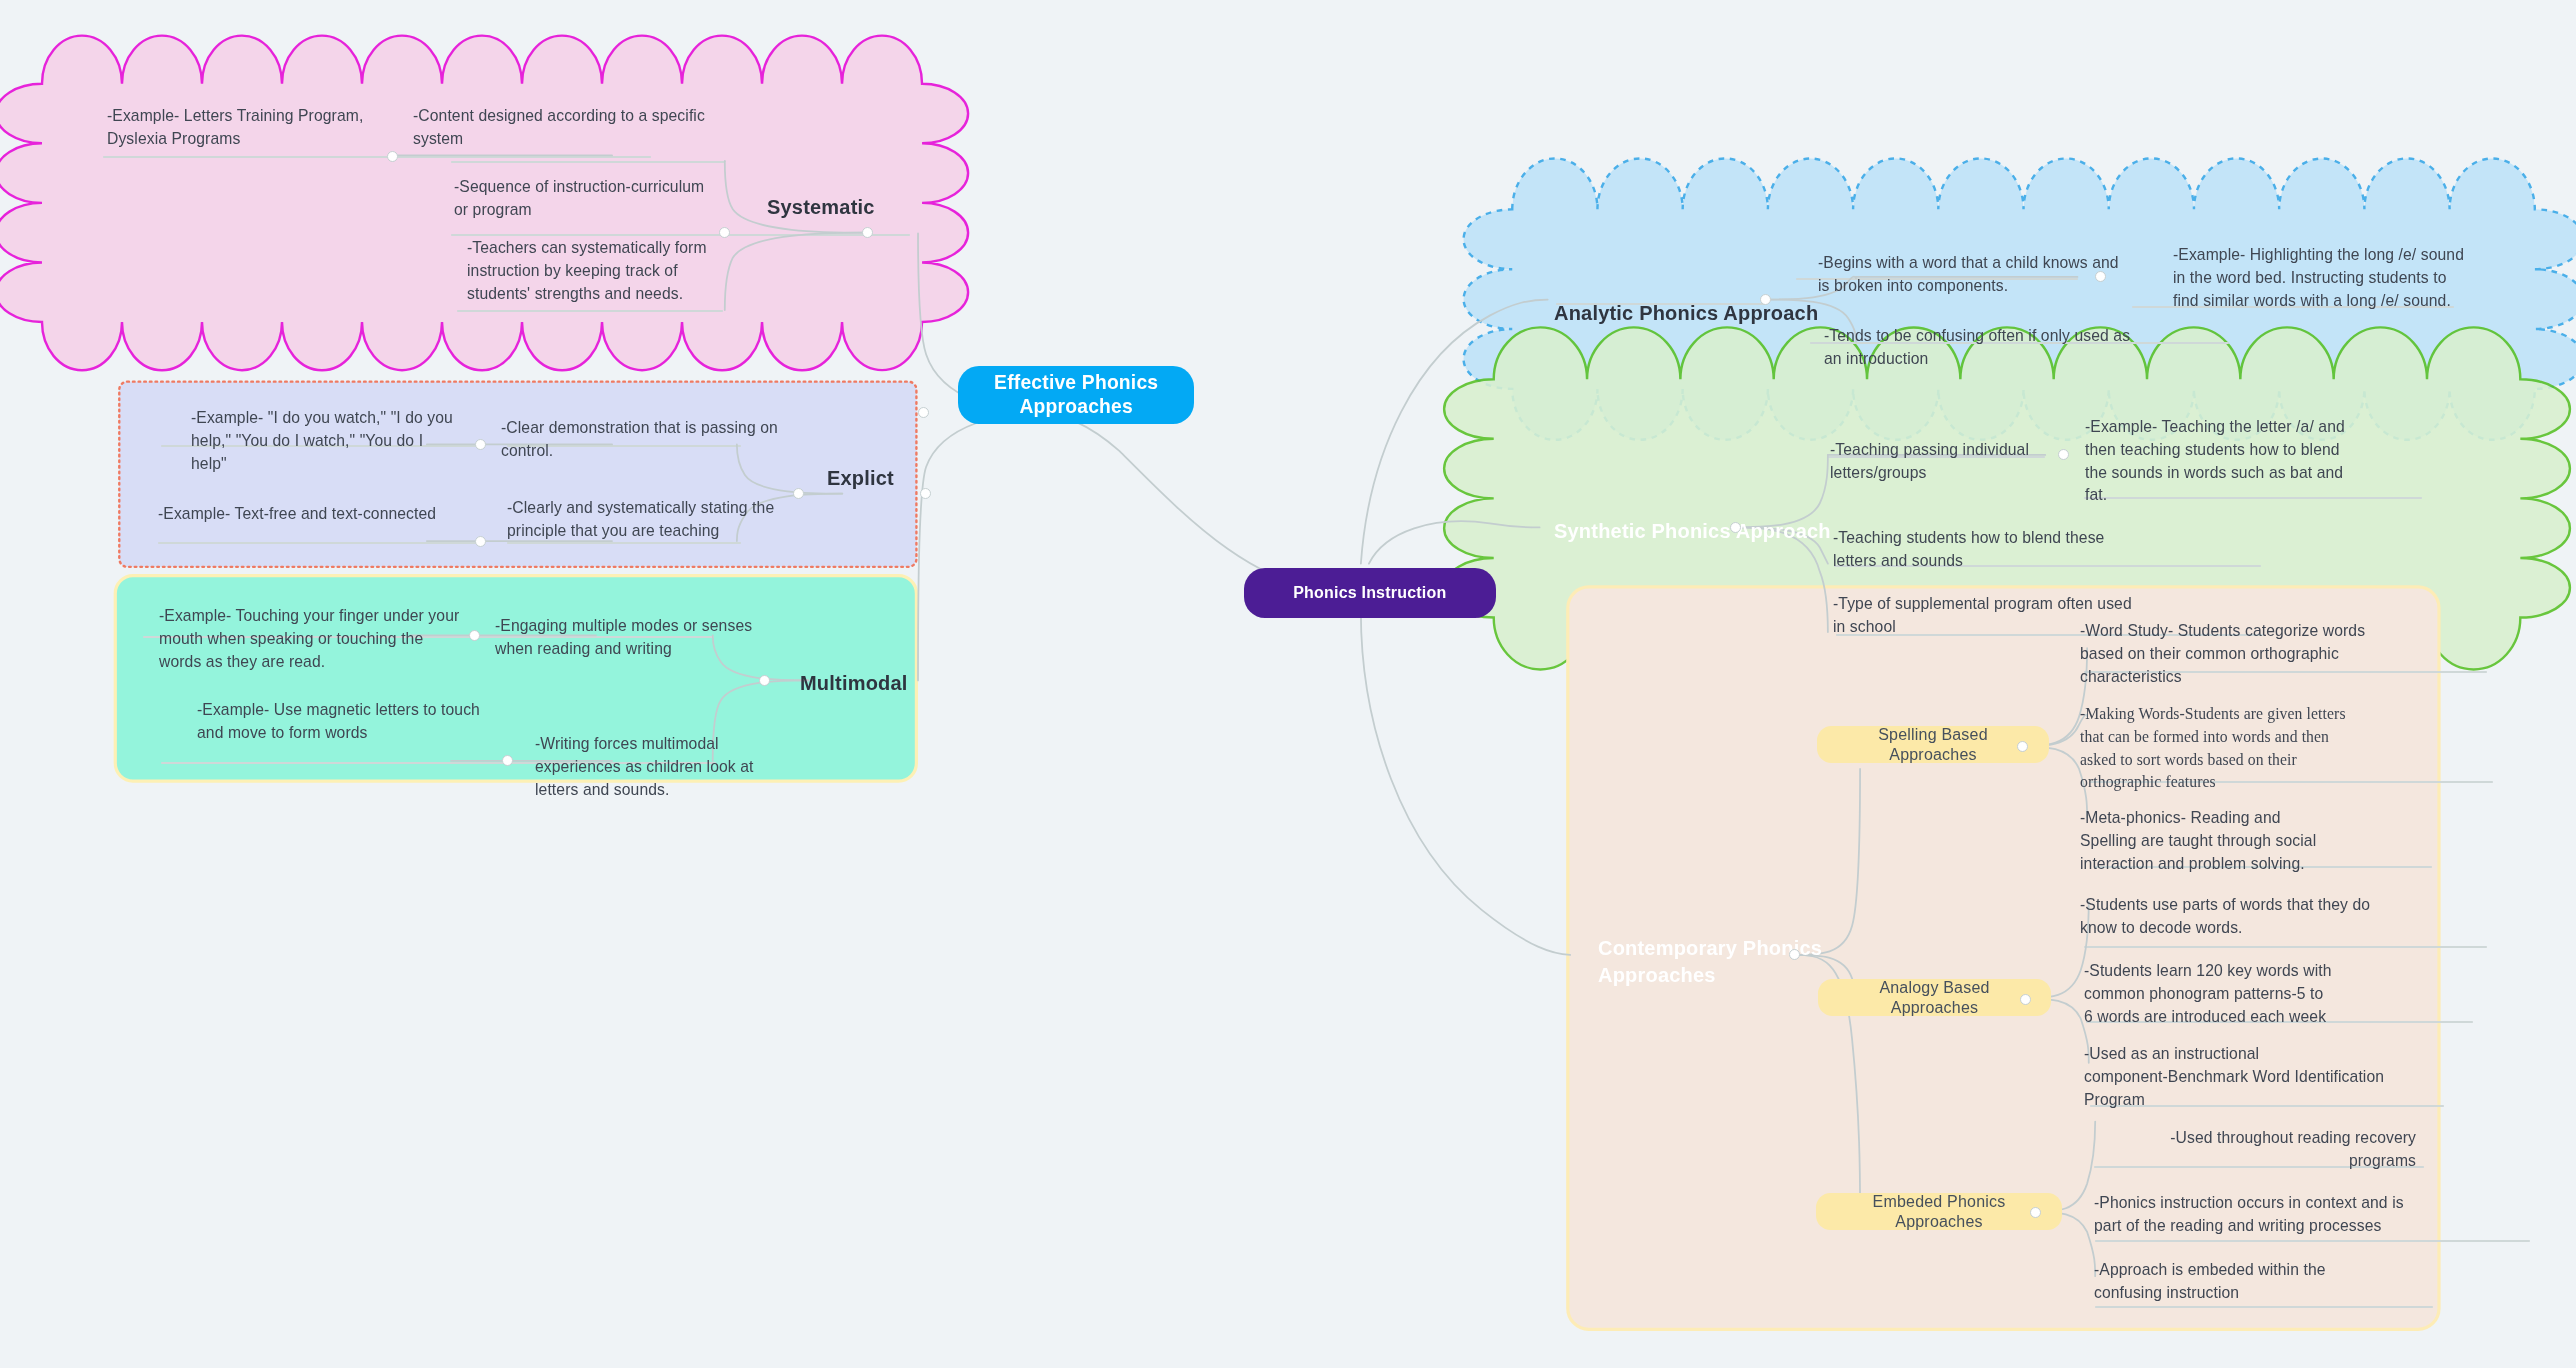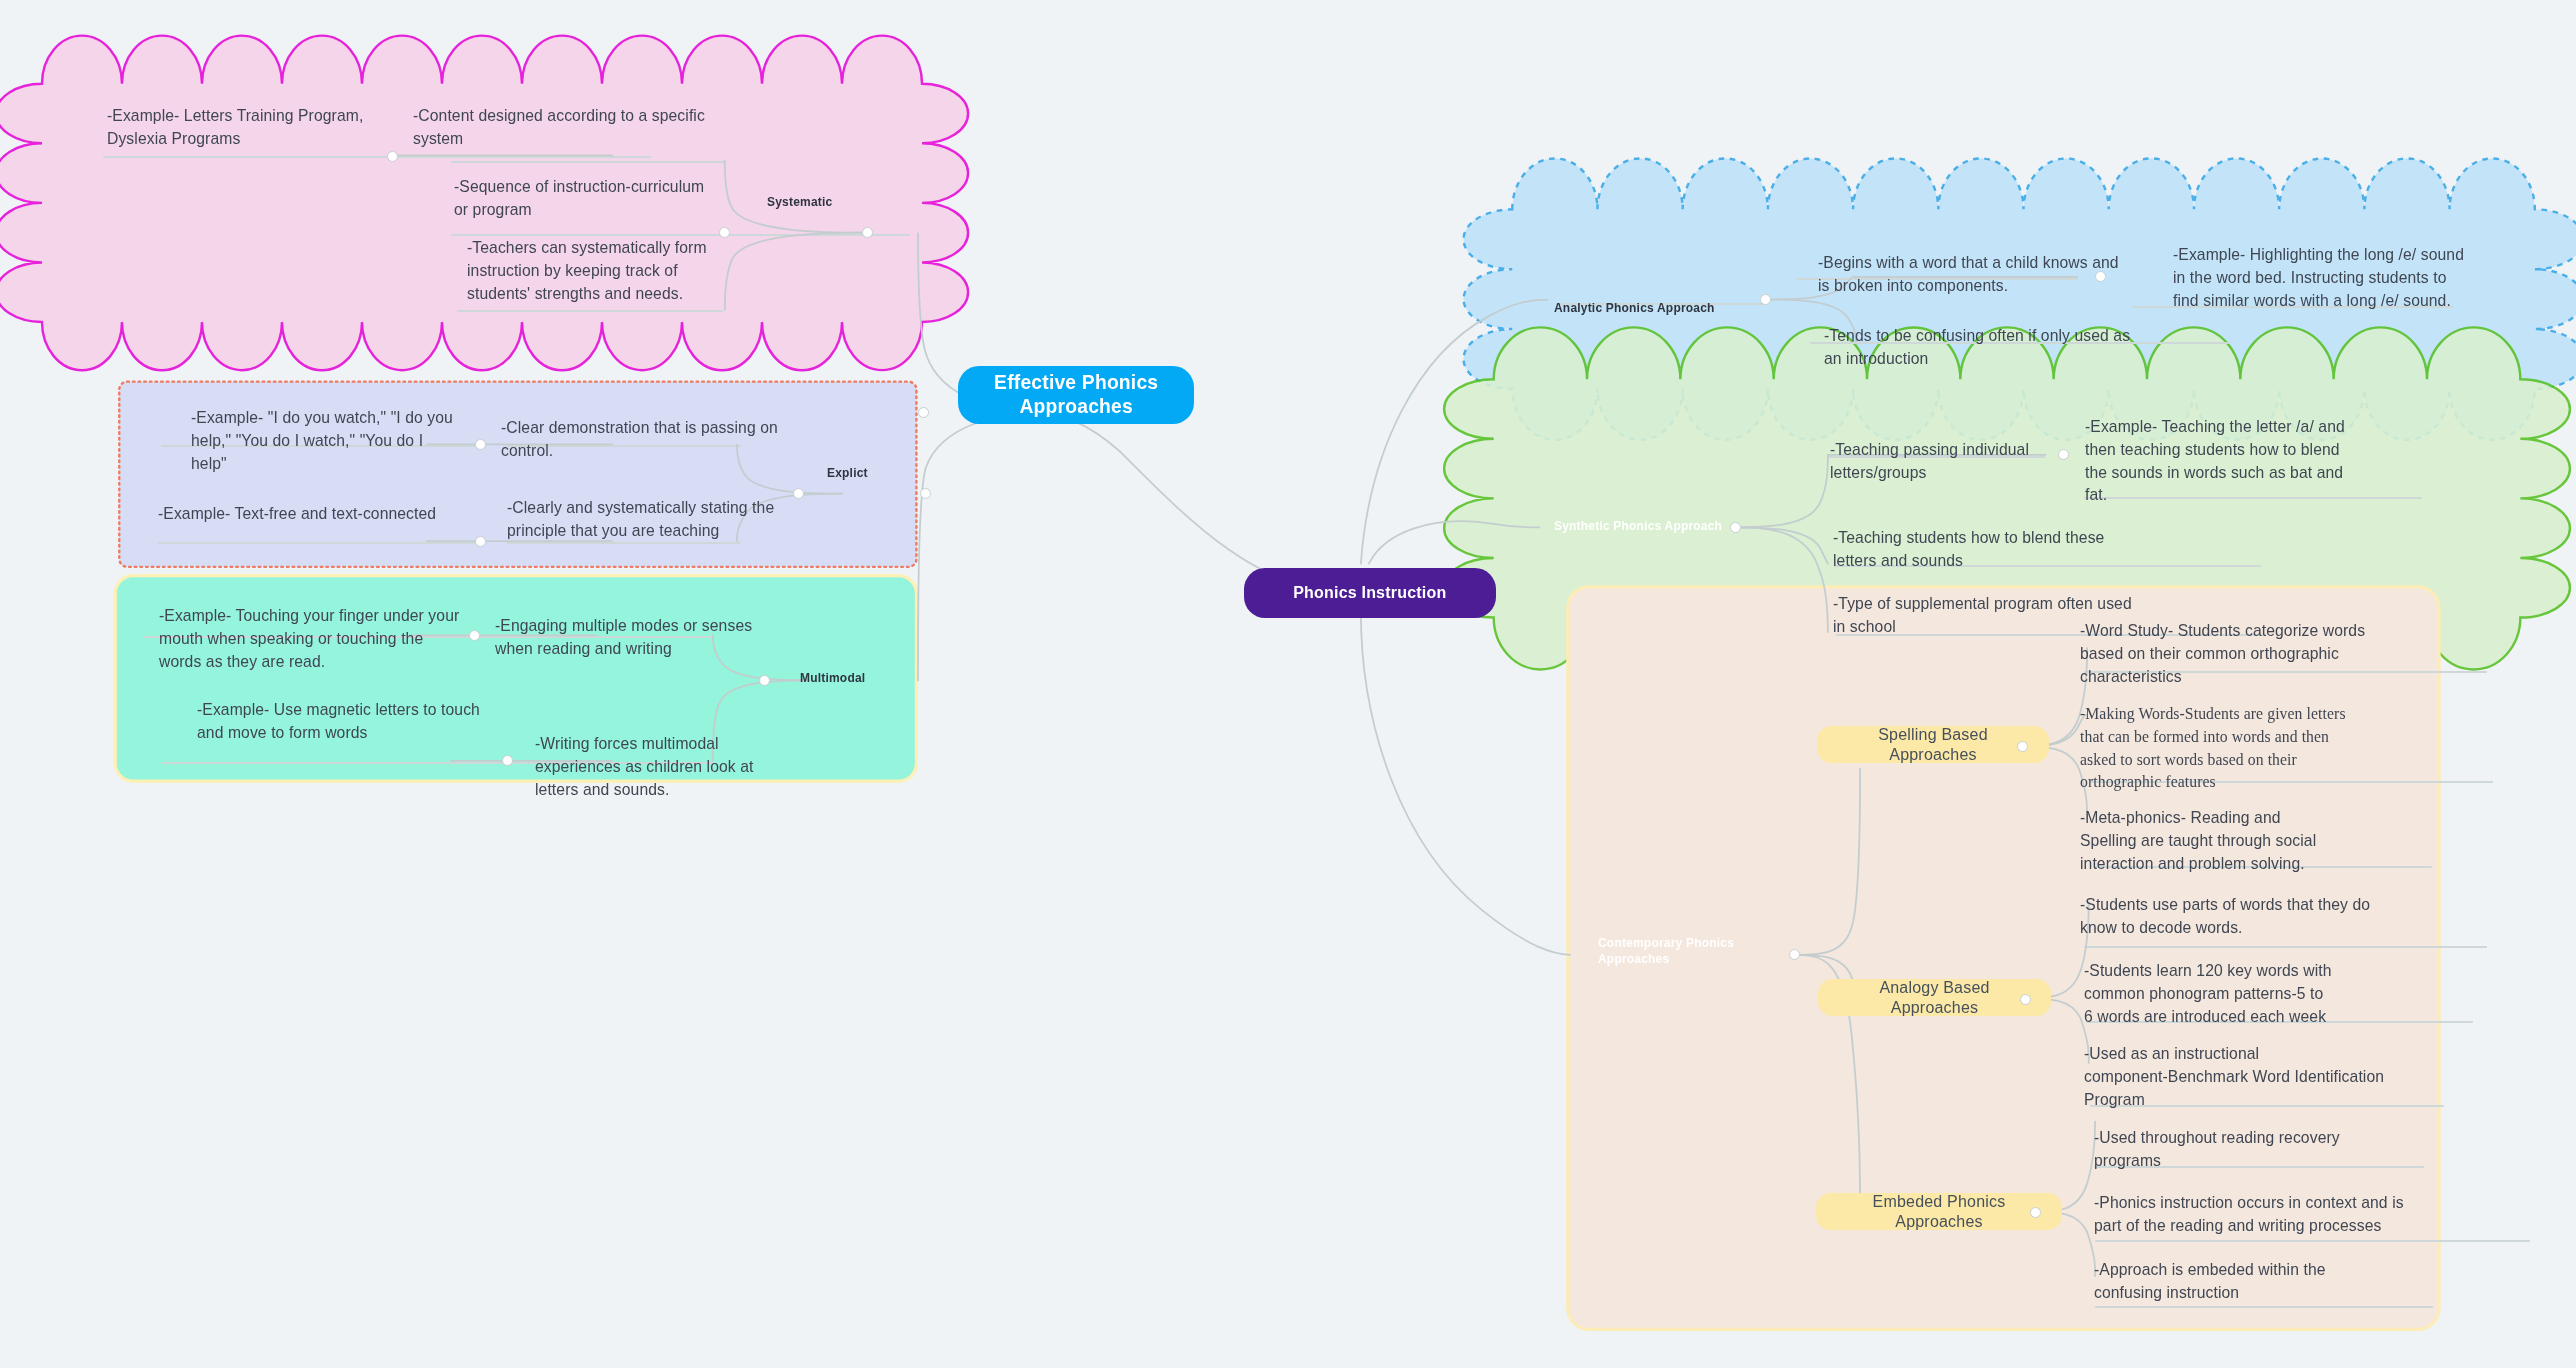--- a/index.html
+++ b/index.html
@@ -35,21 +35,21 @@
     color: #3f4652;
     font-size: 15.7px;
     line-height: 1.45;
     letter-spacing: 0.1px;
     white-space: pre-line;
   }
   .branch-label {
     position: absolute;
     z-index: 4;
     font-weight: bold;
-    font-size: 12px;
+    font-size: 20px;
     color: #2f3540;
     letter-spacing: 0.2px;
     white-space: pre-line;
     line-height: 1.35;
   }
   .branch-label.light { color: #ffffff; }
 
   .pill {
     position: absolute;
     z-index: 4;
@@ -318,21 +318,21 @@
   <div class="txt" style="left:2080px; top:807px; width:322px;">-Meta-phonics- Reading and
 Spelling are taught through social
 interaction and problem solving.</div>
   <div class="txt" style="left:2084px; top:960px; width:322px;">-Students learn 120 key words with
 common phonogram patterns-5 to
 6 words are introduced each week</div>
   <div class="txt" style="left:2084px; top:1043px; width:338px;">-Used as an instructional
 component-Benchmark Word Identification
 Program</div>
 
-  <div class="txt" style="left:2094px; top:1127px; width:322px;">-Used throughout reading recovery
+  <div class="txt" style="left:2094px; top:1127px; width:322px;text-align:right;">-Used throughout reading recovery
 programs</div>
   <div class="txt" style="left:2094px; top:1192px; width:346px;">-Phonics instruction occurs in context and is
 part of the reading and writing processes</div>
   <div class="txt" style="left:2094px; top:1259px; width:322px;">-Approach is embeded within the
 confusing instruction</div>
 
 </div>
 
 
 </body></html>

